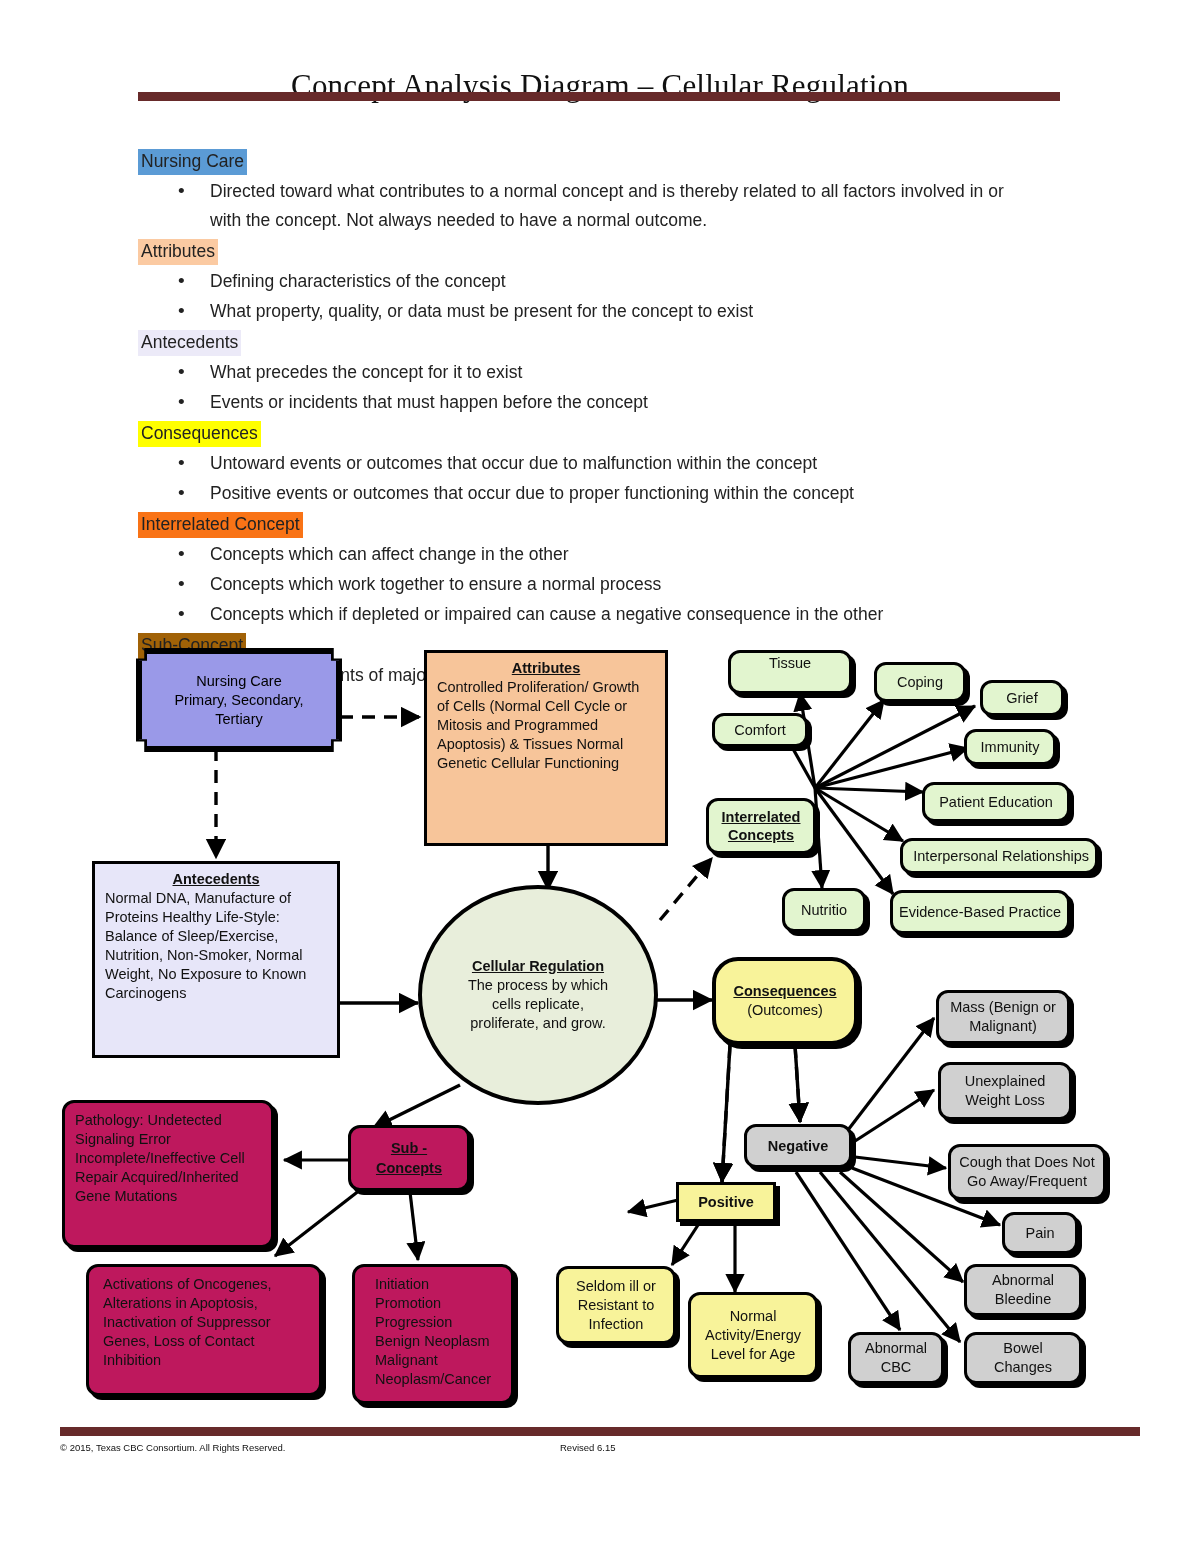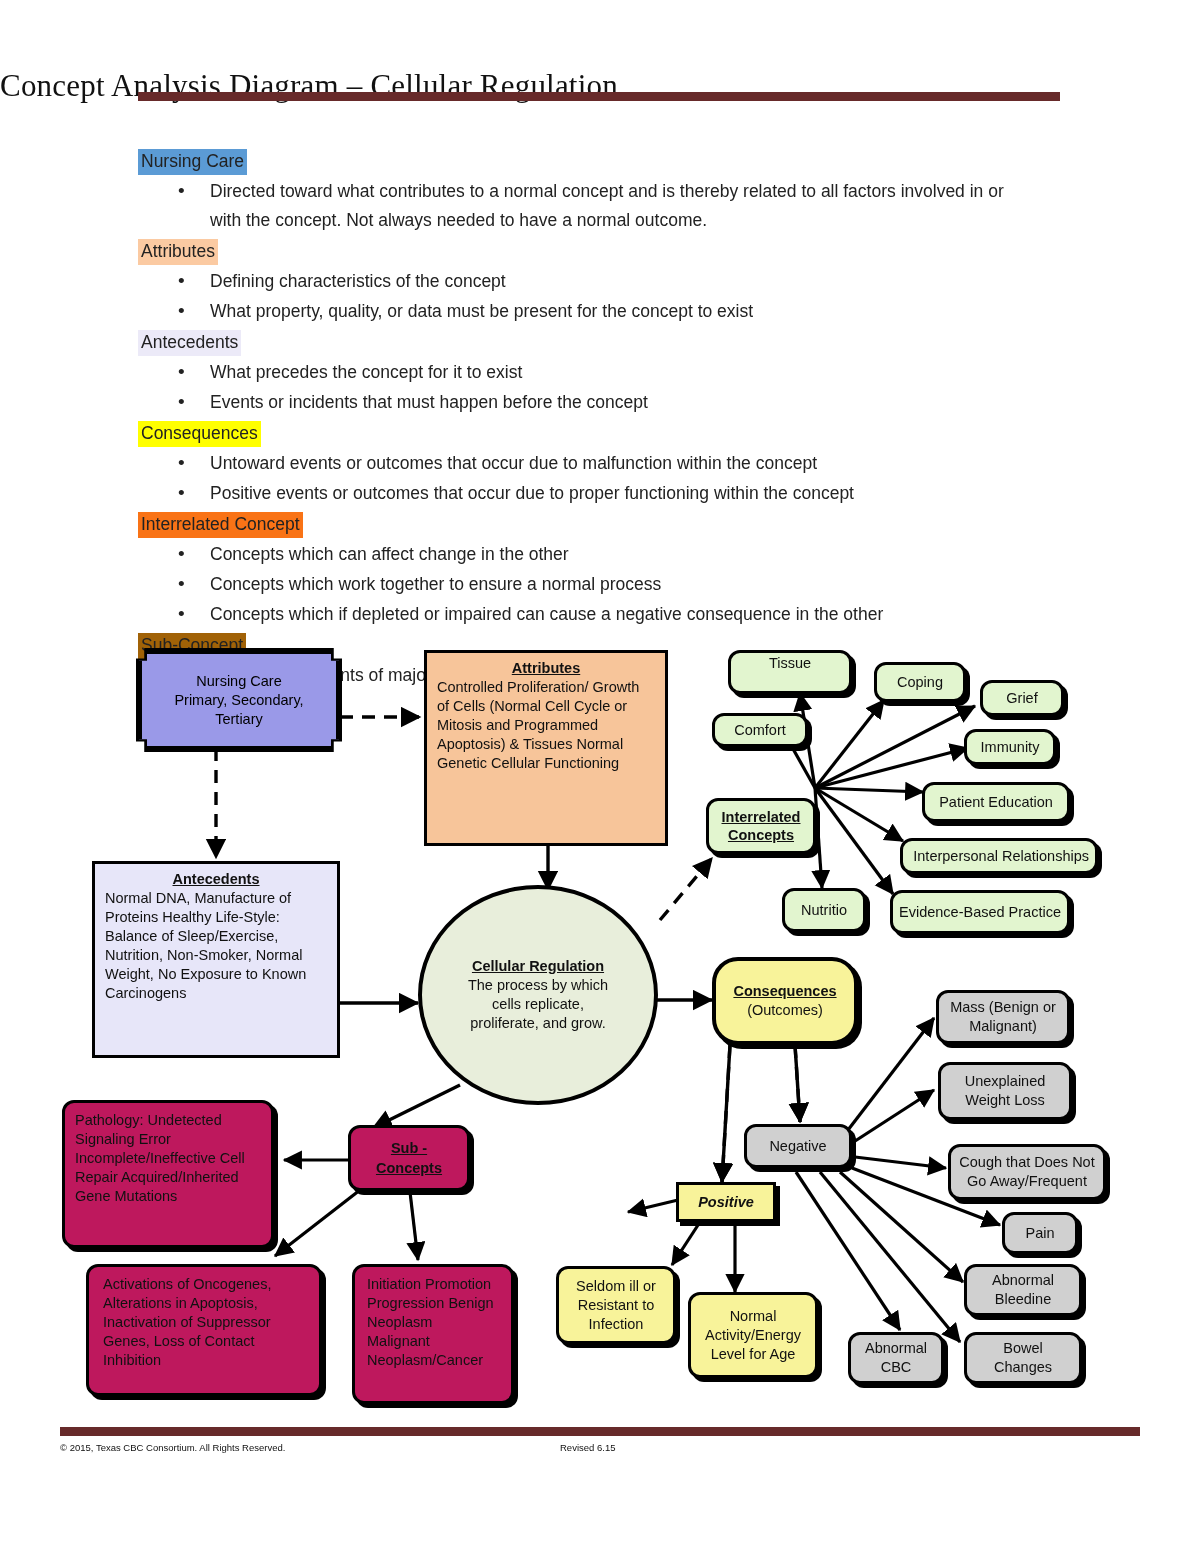--- a/index.html
+++ b/index.html
@@ -15,21 +15,21 @@
     height:1553px;
     margin:0 auto;
     background:#fff;
     overflow:hidden;
   }
 
   
   .doc-title{
     position:absolute;
     left:0; right:0; top:68px;
-    text-align:left;
+    text-align:center;
     font-family:"Liberation Serif", serif;
     font-size:31px;
     letter-spacing:.2px;
     color:#111;
   }
   .rule-top{
     position:absolute;
     left:138px; top:92px;
     width:922px; height:9px;
     background:#672a2a;
@@ -339,21 +339,21 @@
     <div class="node rounded c-green shadow" style="left:890px; top:890px; width:180px; height:44px;">
       <span>Evidence-Based Practice</span>
     </div>
 
     <div class="node pill c-yellow shadow" style="left:712px; top:957px; width:146px; height:88px; flex-direction:column; border-width:4px;">
       <span class="ttl">Consequences</span>
       <span>(Outcomes)</span>
     </div>
 
     <div class="node rounded c-gray shadow" style="left:744px; top:1124px; width:108px; height:44px; border-width:3px;">
-      <span style="font-weight:normal;">Negative</span>
+      <span style="font-weight:bold;">Negative</span>
     </div>
 
     <div class="node rounded c-gray shadow" style="left:936px; top:990px; width:134px; height:54px;">
       <span>Mass (Benign or Malignant)</span>
     </div>
     <div class="node rounded c-gray shadow" style="left:938px; top:1062px; width:134px; height:58px;">
       <span>Unexplained Weight Loss</span>
     </div>
     <div class="node rounded c-gray shadow" style="left:948px; top:1144px; width:158px; height:56px;">
       <span>Cough that Does Not Go Away/Frequent</span>
@@ -365,39 +365,39 @@
       <span>Abnormal Bleedine</span>
     </div>
     <div class="node rounded c-gray shadow" style="left:848px; top:1332px; width:96px; height:52px;">
       <span>Abnormal CBC</span>
     </div>
     <div class="node rounded c-gray shadow" style="left:964px; top:1332px; width:118px; height:52px;">
       <span>Bowel Changes</span>
     </div>
 
     <div class="node c-yellow shadow" style="left:676px; top:1182px; width:100px; height:40px; border-width:3px;">
-      <span style="font-weight:bold;font-style:italic;">Positive</span>
+      <span style="font-weight:bold;">Positive</span>
     </div>
     <div class="node rounded c-yellow shadow" style="left:556px; top:1266px; width:120px; height:78px;">
       <span>Seldom ill or Resistant to Infection</span>
     </div>
     <div class="node rounded c-yellow shadow" style="left:688px; top:1292px; width:130px; height:86px;">
       <span>Normal Activity/Energy Level for Age</span>
     </div>
 
     <div class="node rounded c-mint shadow" style="left:348px; top:1125px; width:122px; height:66px; flex-direction:column; border-width:3px;">
       <span class="ttl" style="line-height:20px;">Sub - Concepts</span>
     </div>
     <div class="node rounded c-mint left-align shadow" style="left:62px; top:1100px; width:212px; height:148px; align-items:flex-start; padding:8px 10px;">
       <span style="display:block;">Pathology: Undetected Signaling Error Incomplete/Ineffective Cell Repair Acquired/Inherited Gene Mutations</span>
     </div>
     <div class="node rounded c-mint left-align shadow" style="left:86px; top:1264px; width:236px; height:132px; align-items:flex-start; padding:8px 14px;">
       <span style="display:block;">Activations of Oncogenes, Alterations in Apoptosis, Inactivation of Suppressor Genes, Loss of Contact Inhibition</span>
     </div>
-    <div class="node rounded c-mint left-align shadow" style="left:352px; top:1264px; width:162px; height:140px; align-items:flex-start; padding:8px 12px;">
+    <div class="node rounded c-mint left-align shadow" style="left:352px; top:1264px; width:162px; height:140px; align-items:flex-start; padding:8px 20px;">
       <span style="display:block;">Initiation Promotion Progression Benign Neoplasm Malignant Neoplasm/Cancer</span>
     </div>
 
   </div>
 
   <div class="rule-bottom"></div>
   <div class="footer">
     <span class="f-left">© 2015, Texas CBC Consortium. All Rights Reserved.</span>
     <span class="f-right">Revised 6.15</span>
   </div>

